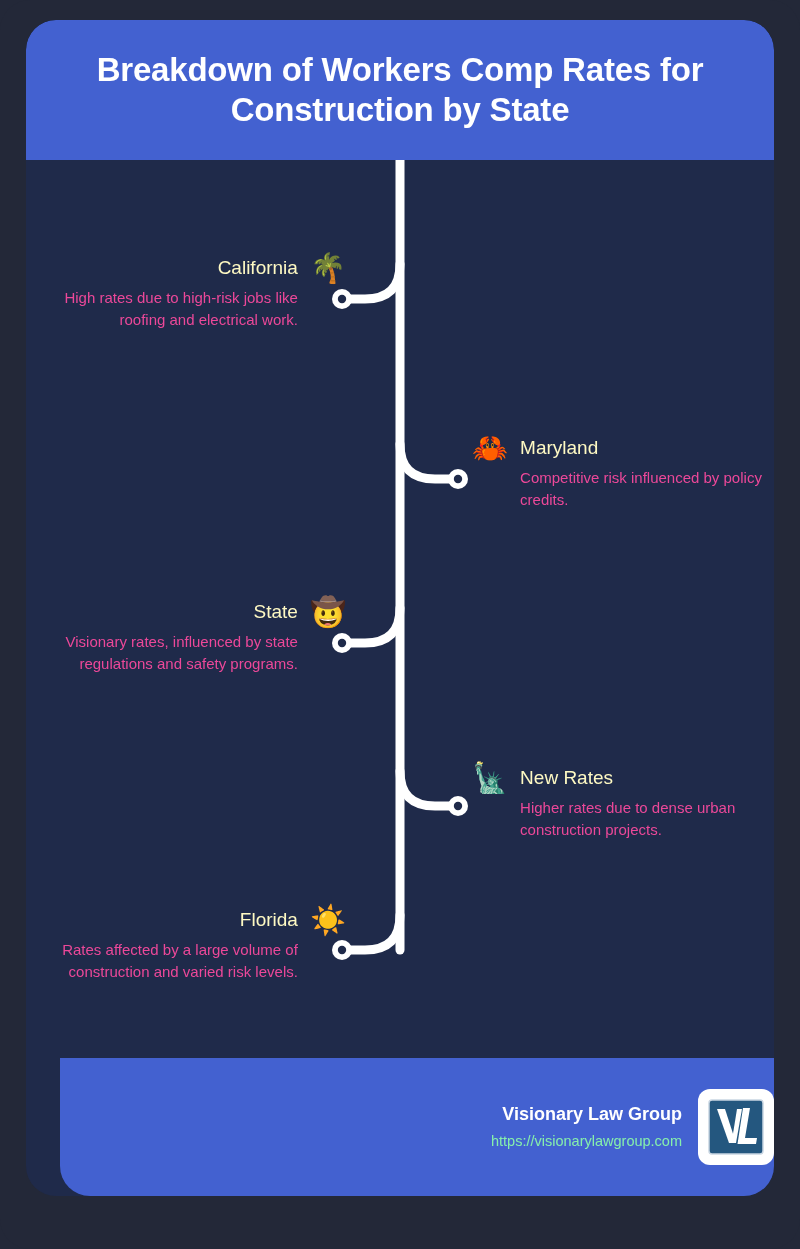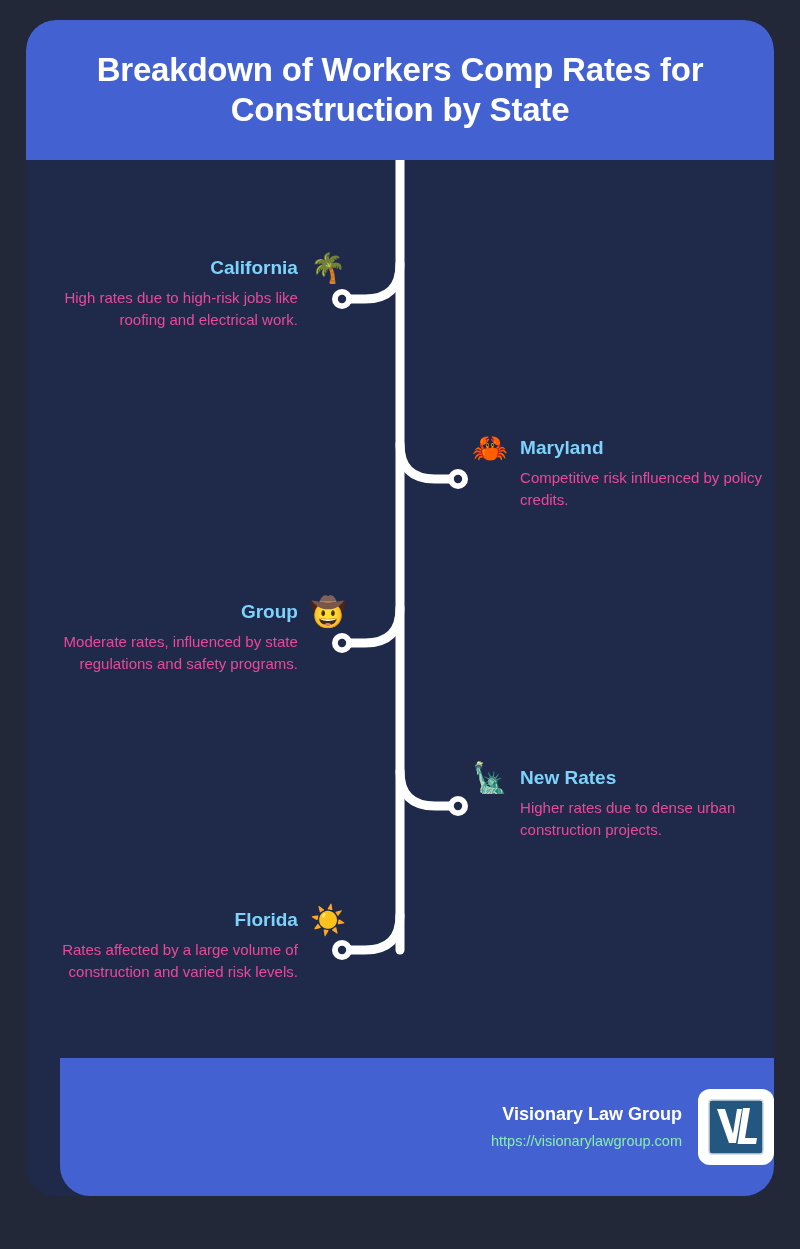--- a/index.html
+++ b/index.html
@@ -88,23 +88,23 @@
     text-align: right;
   }
   .node-right {
     justify-content: flex-start;
     text-align: left;
   }
   .node-text {
     display: block;
   }
   .node-title {
-    color: #7dd3fc;
+    color: #fef9c3;
     font-size: 19px;
-    font-weight: bold;
+    font-weight: normal;
     line-height: 1.1;
     margin: 0;
     white-space: nowrap;
   }
   .node-desc {
     color: #ec4899;
     font-size: 15px;
     font-weight: normal;
     line-height: 1.47;
     margin: 8px 0 0 0;
@@ -230,22 +230,22 @@
       <div class="node node-right" id="node-maryland">
         <span class="node-emoji">🦀</span>
         <div class="node-text">
           <p class="node-title">Maryland</p>
           <p class="node-desc">Competitive risk influenced by policy credits.</p>
         </div>
       </div>
 
       <div class="node node-left" id="node-texas">
         <div class="node-text">
-          <p class="node-title">Group</p>
-          <p class="node-desc">Moderate rates, influenced by state regulations and safety programs.</p>
+          <p class="node-title">State</p>
+          <p class="node-desc">Visionary rates, influenced by state regulations and safety programs.</p>
         </div>
         <span class="node-emoji">🤠</span>
       </div>
 
       <div class="node node-right" id="node-newyork">
         <span class="node-emoji">🗽</span>
         <div class="node-text">
           <p class="node-title">New Rates</p>
           <p class="node-desc">Higher rates due to dense urban construction projects.</p>
         </div>

